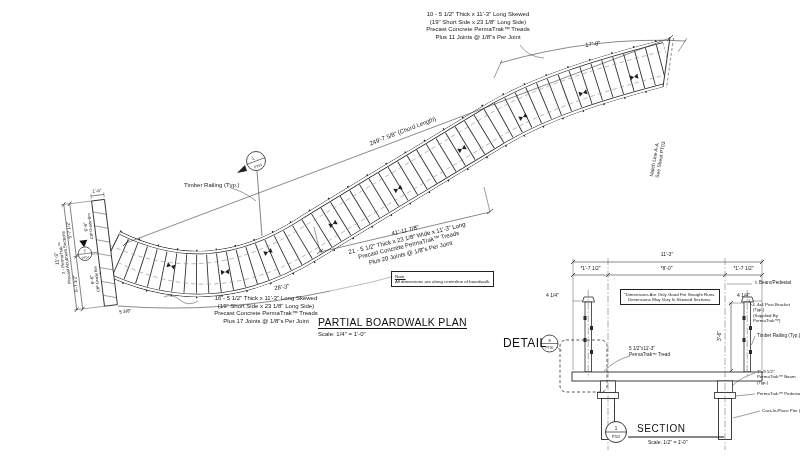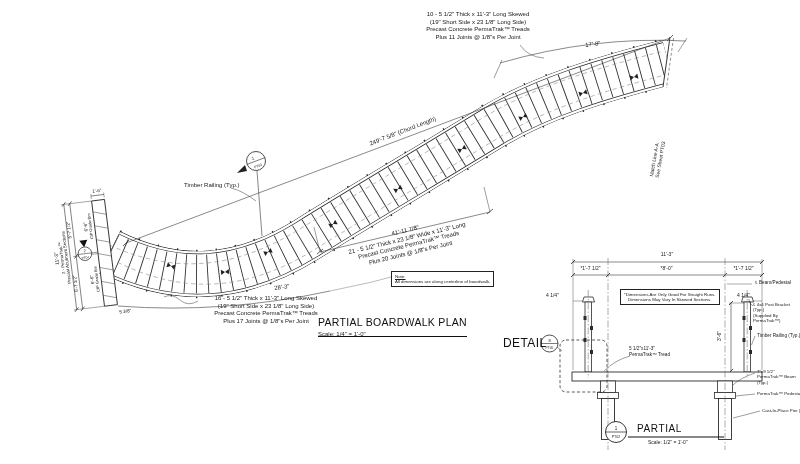--- a/index.html
+++ b/index.html
@@ -8,21 +8,21 @@
   svg{position:absolute;left:0;top:0;}
   .lbl{position:absolute;white-space:nowrap;}
   .ctr{text-align:center;}
   .f6{font-size:6px;line-height:7.6px;}
   .f5{font-size:5px;line-height:6px;}
   .f47{font-size:4.7px;line-height:5.6px;}
   .f44{font-size:4.4px;line-height:5.4px;}
   .block{position:absolute;}
   .notebox{position:absolute;border:0.8px solid #222;background:#fff;padding:1.5px 3px;}
   .u{text-decoration:underline;}
-  .title{font-size:10.5px;color:#111;border-bottom:1.2px solid #111;padding-bottom:8px;letter-spacing:.3px;}
+  .title{font-size:10.5px;color:#111;border-bottom:1.2px solid #111;padding-bottom:0;letter-spacing:.3px;}
   .stitle{font-size:10px;color:#111;letter-spacing:.6px;}
   .detailw{font-size:12px;letter-spacing:.4px;color:#111;}
   svg text{fill:#1a1a1a;}
 </style>
 </head>
 <body>
 
 <div class="canvas">
 
 <svg width="800" height="464" viewBox="0 0 800 464">
@@ -282,16 +282,16 @@
   <div>PermaTrak™ Tread</div>
 </div>
 <div class="block f44" style="left:757px;top:369px;">
   <div>7"x9 1/2"</div>
   <div>PermaTrak™ Beam (Typ.)</div>
 </div>
 <div class="lbl f44" style="left:757px;top:391px;">PermaTrak™ Pedestal Cap</div>
 <div class="lbl f44" style="left:762px;top:408px;">Cast-In-Place Pier (Typ.)</div>
 
 <div class="lbl detailw" style="left:503px;top:336px;">DETAIL</div>
-<div class="lbl stitle" style="left:637px;top:423px;">PARTIAL</div>
+<div class="lbl stitle" style="left:637px;top:423px;">SECTION</div>
 <div class="lbl f5" style="left:648px;top:439px;">Scale: 1/2" = 1'-0"</div>
 
 </div>
 
 </body></html>

